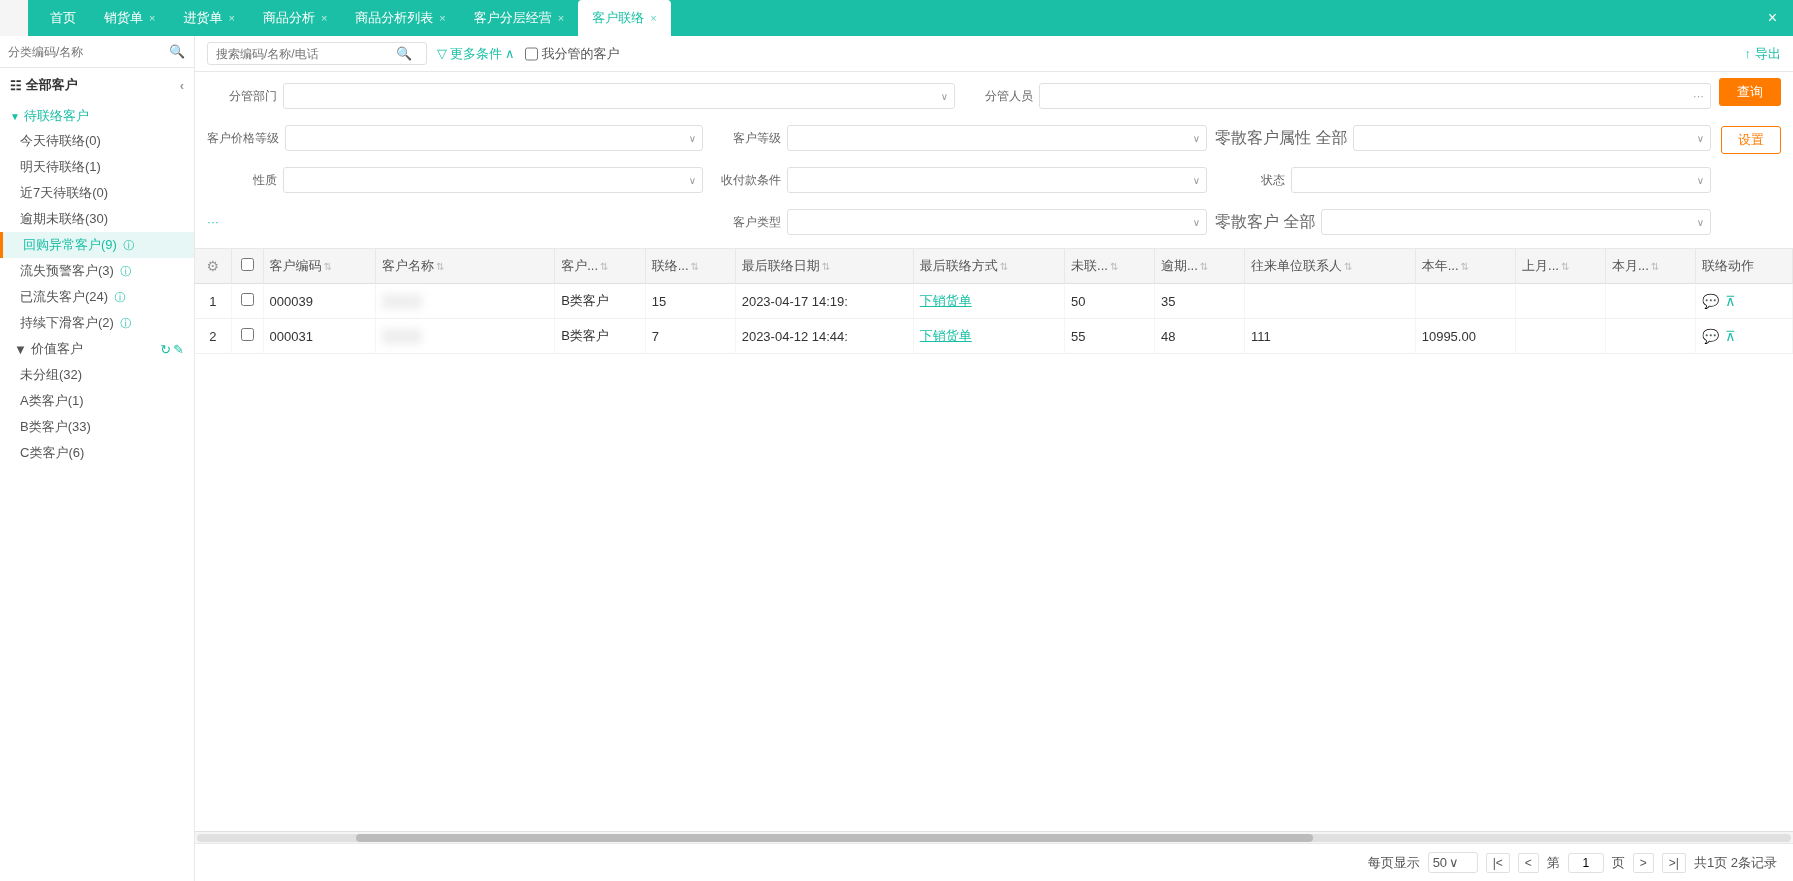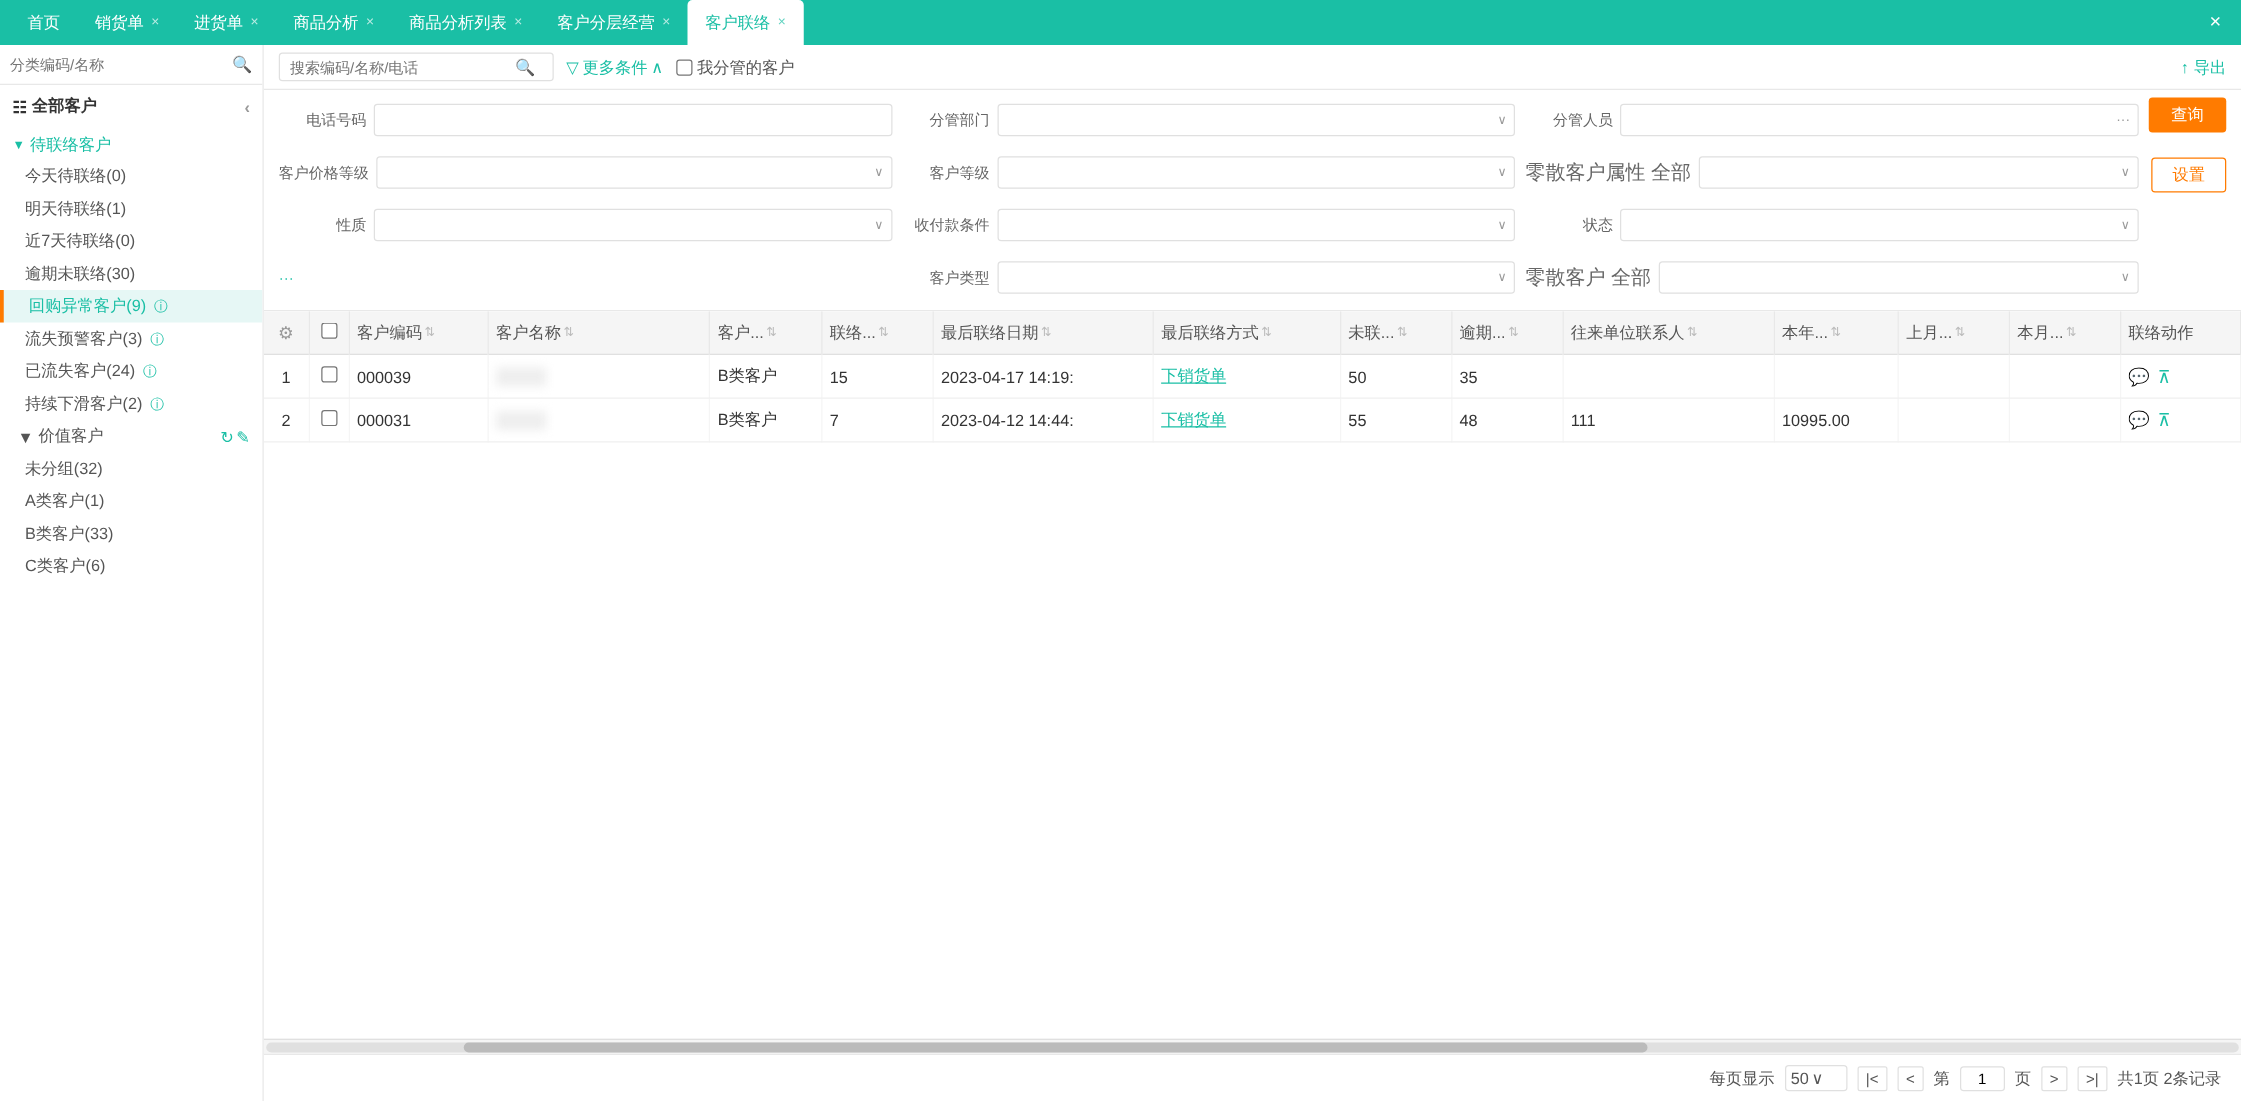--- a/index.html
+++ b/index.html
@@ -6,20 +6,21 @@
     body { background: #f5f5f5; width: 1793px; height: 881px; overflow: hidden; }
 
     
     .top-nav {
       background: #1abfa5;
       height: 36px;
       display: flex;
       align-items: center;
       padding: 0 8px;
       gap: 0;
+      margin-left: 28px;
     }
     .nav-item {
       color: #fff;
       padding: 0 14px;
       height: 36px;
       display: flex;
       align-items: center;
       cursor: pointer;
       font-size: 13px;
       white-space: nowrap;
@@ -44,21 +45,21 @@
     }
 
     
     .main-layout {
       display: flex;
       height: calc(881px - 36px);
     }
 
     
     .sidebar {
-      width: 211px;
+      width: 195px;
       background: #fff;
       border-right: 1px solid #e8e8e8;
       display: flex;
       flex-direction: column;
       overflow-y: auto;
     }
     .sidebar-search {
       display: flex;
       align-items: center;
       padding: 8px;
@@ -504,24 +505,20 @@
       </div>
     </div>
 
     <div class="advanced-filters">
       <div style="display:flex;gap:8px;padding-top:6px;">
 
         <div style="flex:1;display:flex;flex-direction:column;gap:6px;">
 
           <div class="filter-row">
             <div class="filter-cell">
-              <span class="filter-label">电话号码</span>
-              <input class="filter-input" style="flex: 1 1 0%;" type="text">
-            </div>
-            <div class="filter-cell">
               <span class="filter-label">分管部门</span>
               <div class="filter-select">
                 <span></span>
                 <span class="arrow">∨</span>
               </div>
             </div>
             <div class="filter-cell">
               <span class="filter-label">分管人员</span>
               <div class="filter-select" style="flex:1;">
                 <span></span>

